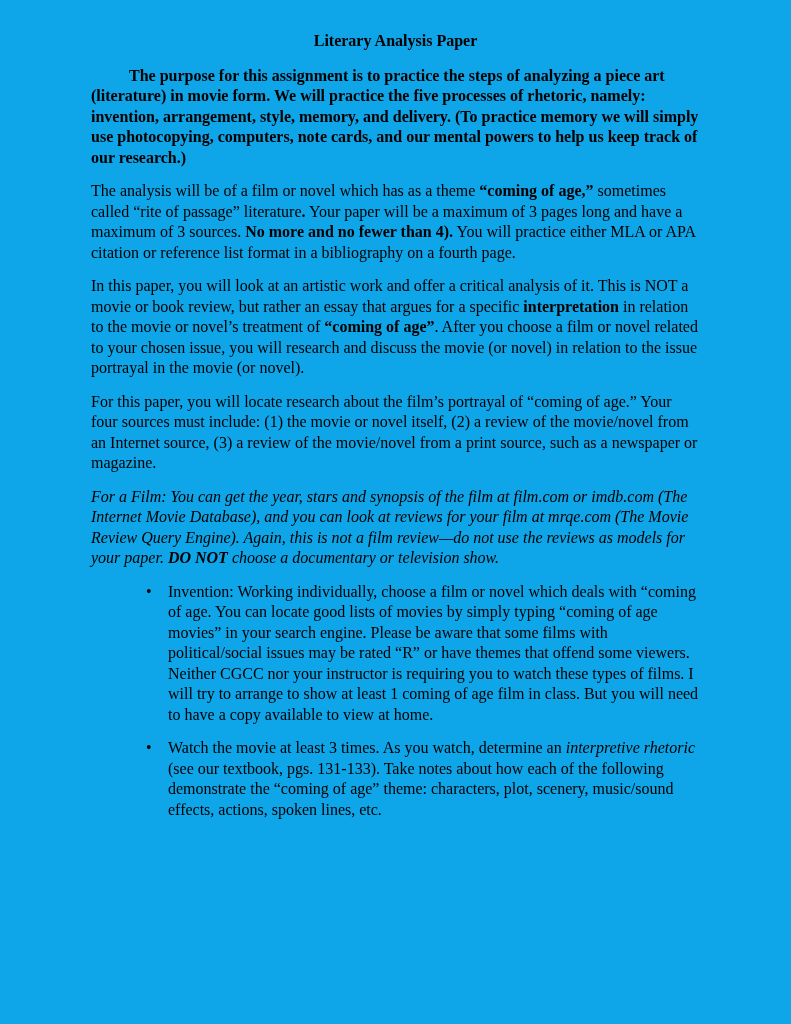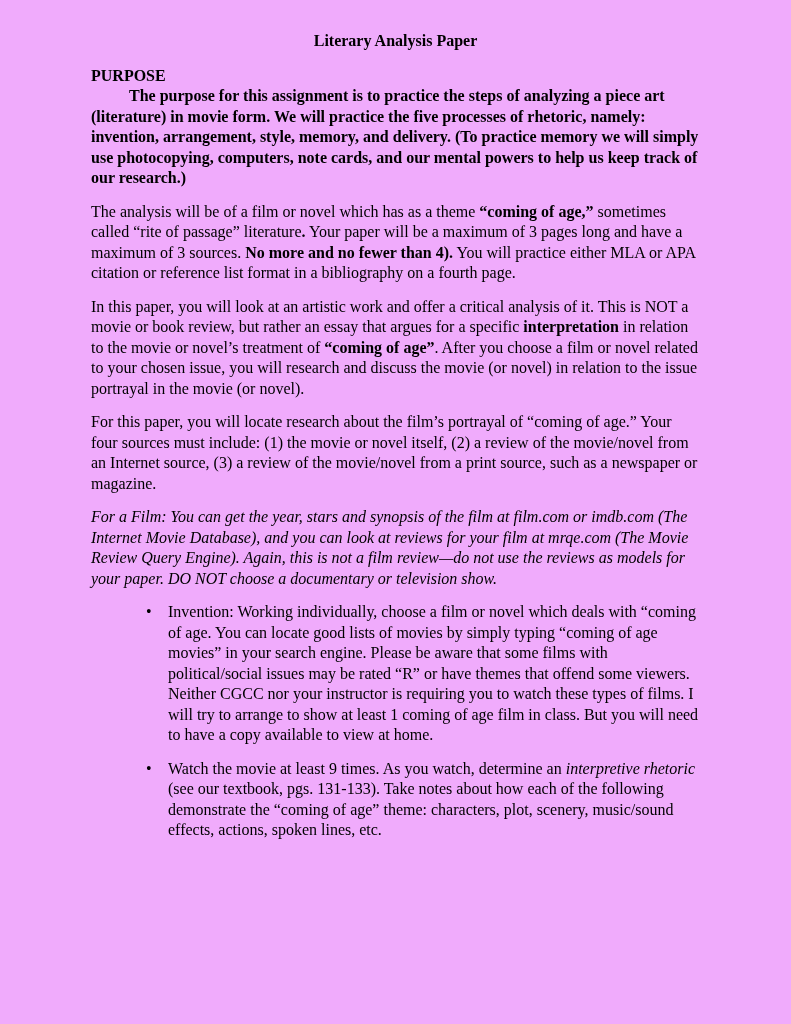--- a/index.html
+++ b/index.html
@@ -7,21 +7,21 @@
     padding: 0;
     background: #ffffff;
   }
   .page {
     position: relative;
     width: 791px;
     height: 1024px;
     box-sizing: border-box;
     padding: 31px 91px 0 91px;
     overflow: hidden;
-    background: #f0abfc;
+    background: #0ea5e9;
     color: #000000;
     font-family: "Liberation Serif", "DejaVu Serif", serif;
     font-size: 16px;
     line-height: 20.5px;
   }
   p { margin: 0 0 13px 0; }
   .doc-title {
     text-align: center;
     font-weight: bold;
     margin: 0 0 14px 0;
@@ -30,21 +30,21 @@
     font-weight: bold;
     margin: 0;
   }
   .heading-gap {
     font-weight: bold;
     margin: 0 0 14px 0;
   }
   .indent-first { text-indent: 38px; font-weight: bold; }
   .b { font-weight: bold; }
   .i { font-style: italic; }
-  .bi { font-weight: normal; font-style: italic; }
+  .bi { font-weight: bold; font-style: italic; }
   .italic-para { font-style: italic; }
   ul.bullets {
     list-style: none;
     margin: 0;
     padding: 0;
   }
   ul.bullets li {
     position: relative;
     padding-left: 77px;
     margin: 0 0 13px 0;
@@ -55,32 +55,31 @@
     top: 0;
   }
 </style>
 </head>
 <body>
 
 <div class="page">
 
   <p class="doc-title">Literary Analysis Paper</p>
 
-  <p class="heading">PURPOSE</p>
 
   <p class="indent-first">The purpose for this assignment is to practice the steps of analyzing a piece art (literature) in movie form. We will practice the five processes of rhetoric, namely: invention, arrangement, style, memory, and delivery.  (To practice memory we will simply use photocopying, computers, note cards, and our mental powers to help us keep track of our research.)</p>
 
   <p><span>The analysis will be of a film or novel which has as a theme </span><span class="b">“coming of age,”</span><span> sometimes called “rite of passage” literature</span><span class="b">.</span><span> Your paper will be a maximum of 3 pages long and have a maximum of 3 sources. </span><span class="b">No more and no fewer than 4).</span><span> You will practice either MLA or APA citation or reference list format in a bibliography on a fourth page.</span></p>
 
   <p><span>In this paper, you will look at an artistic work and offer a critical analysis of it. This is NOT a movie or book review, but rather an essay that argues for a specific </span><span class="b">interpretation</span><span> in relation to the movie or novel’s treatment of </span><span class="b">“coming of age”</span><span>. After you choose a film or novel related to your chosen issue, you will research and discuss the movie (or novel) in relation to the issue portrayal in the movie (or novel).</span></p>
 
   <p>For this paper, you will locate research about the film’s portrayal of “coming of age.” Your four sources must include: (1) the movie or novel itself, (2) a review of the movie/novel from an Internet source, (3) a review of the movie/novel from a print source, such as a newspaper or magazine.</p>
 
   <p class="italic-para"><span>For a Film: You can get the year, stars and synopsis of the film at film.com or imdb.com (The Internet Movie Database), and you can look at reviews for your film at mrqe.com (The Movie Review Query Engine). Again, this is not a film review—do not use the reviews as models for your paper. </span><span class="bi">DO NOT</span><span> choose a documentary or television show.</span></p>
 
 
 
   <ul class="bullets">
     <li><span class="bullet">•</span><span>Invention: Working individually, choose a film or novel which deals with “coming of age. You can locate good lists of movies by simply typing “coming of age movies” in your search engine.  Please be aware that some films with political/social issues may be rated “R” or have themes that offend some viewers. Neither CGCC nor your instructor is requiring you to watch these types of films. I will try to arrange to show at least 1 coming of age film in class. But you will need to have a copy available to view at home.</span></li>
-    <li><span class="bullet">•</span><span>Watch the movie at least 9 times. As you watch, determine an </span><span class="i">interpretive rhetoric</span><span> (see our textbook, pgs. 131-133). Take notes about how each of the following demonstrate the “coming of age” theme: characters, plot, scenery, music/sound effects, actions, spoken lines, etc.</span></li>
+    <li><span class="bullet">•</span><span>Watch the movie at least 3 times. As you watch, determine an </span><span class="i">interpretive rhetoric</span><span> (see our textbook, pgs. 131-133). Take notes about how each of the following demonstrate the “coming of age” theme: characters, plot, scenery, music/sound effects, actions, spoken lines, etc.</span></li>
   </ul>
 
 </div>
 
 </body></html>

